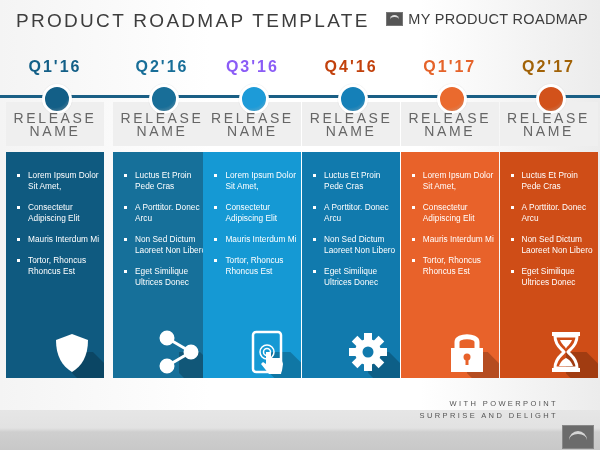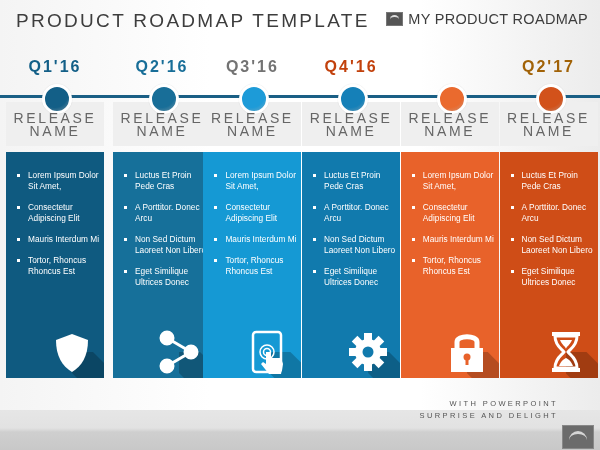--- a/index.html
+++ b/index.html
@@ -118,21 +118,21 @@
               <line x1="34" y1="22" x2="10" y2="36"></line>
               <circle cx="10" cy="8" r="6"></circle>
               <circle cx="34" cy="22" r="6"></circle>
               <circle cx="10" cy="36" r="6"></circle>
             </g>
           </svg>
       </div>
     </div>
     </div>
     <div class="col" style="left: 203.4px;">
-    <div class="q-label" style="color:#737373">Q3'16</div>
+    <div class="q-label" style="color:#8b5cf6">Q3'16</div>
     <div class="head-box"></div>
     <div class="dot" style="background:radial-gradient(circle at 40% 30%, #1d9bd8, #1d9bd8 60%, rgba(0,0,0,0.25) 130%)"></div>
     <div class="release">
       <div>RELEASE</div>
       <div>NAME</div>
     </div>
     <div class="card" style="background:#1599d4">
       <ul>
           <li>Lorem Ipsum Dolor Sit Amet,</li>
           <li>Consectetur Adipiscing Elit</li>
@@ -180,20 +180,21 @@
               <rect x="18" y="33" width="8" height="8" transform="rotate(45 22 22)"></rect>
               <rect x="3" y="18" width="8" height="8" transform="rotate(45 22 22)"></rect>
               <rect x="33" y="18" width="8" height="8" transform="rotate(45 22 22)"></rect>
             </g>
             <circle cx="22" cy="22" r="5.5" fill="#117aad"></circle>
           </svg>
       </div>
     </div>
     </div>
     <div class="col" style="left: 400.8px;">
+    <div class="q-label" style="color:#e5632a">Q1'17</div>
     <div class="head-box"></div>
     <div class="dot" style="background:radial-gradient(circle at 40% 30%, #ea6a2e, #ea6a2e 60%, rgba(0,0,0,0.25) 130%)"></div>
     <div class="release">
       <div>RELEASE</div>
       <div>NAME</div>
     </div>
     <div class="card" style="background:#e8622a">
       <ul>
           <li>Lorem Ipsum Dolor Sit Amet,</li>
           <li>Consectetur Adipiscing Elit</li>

